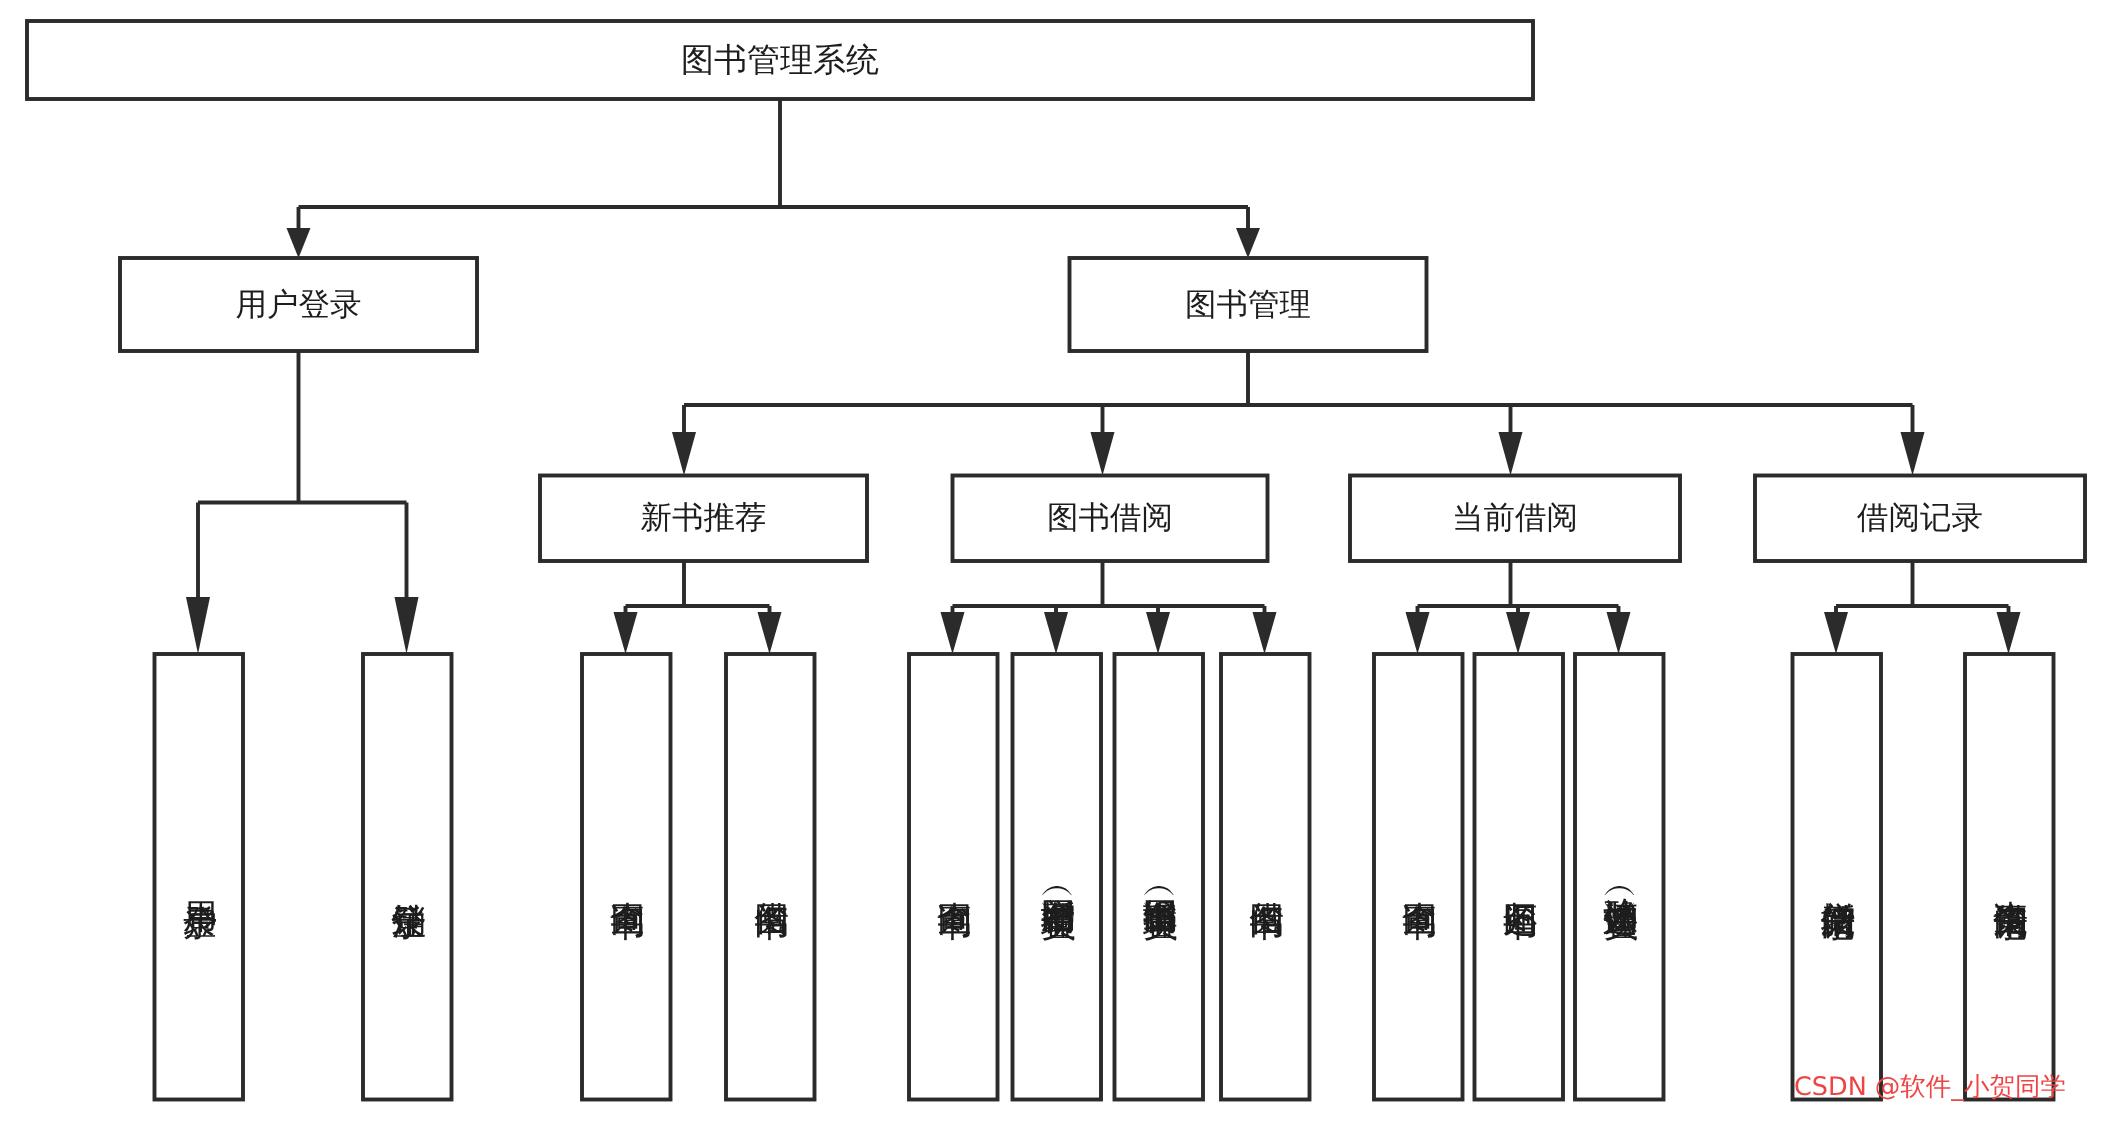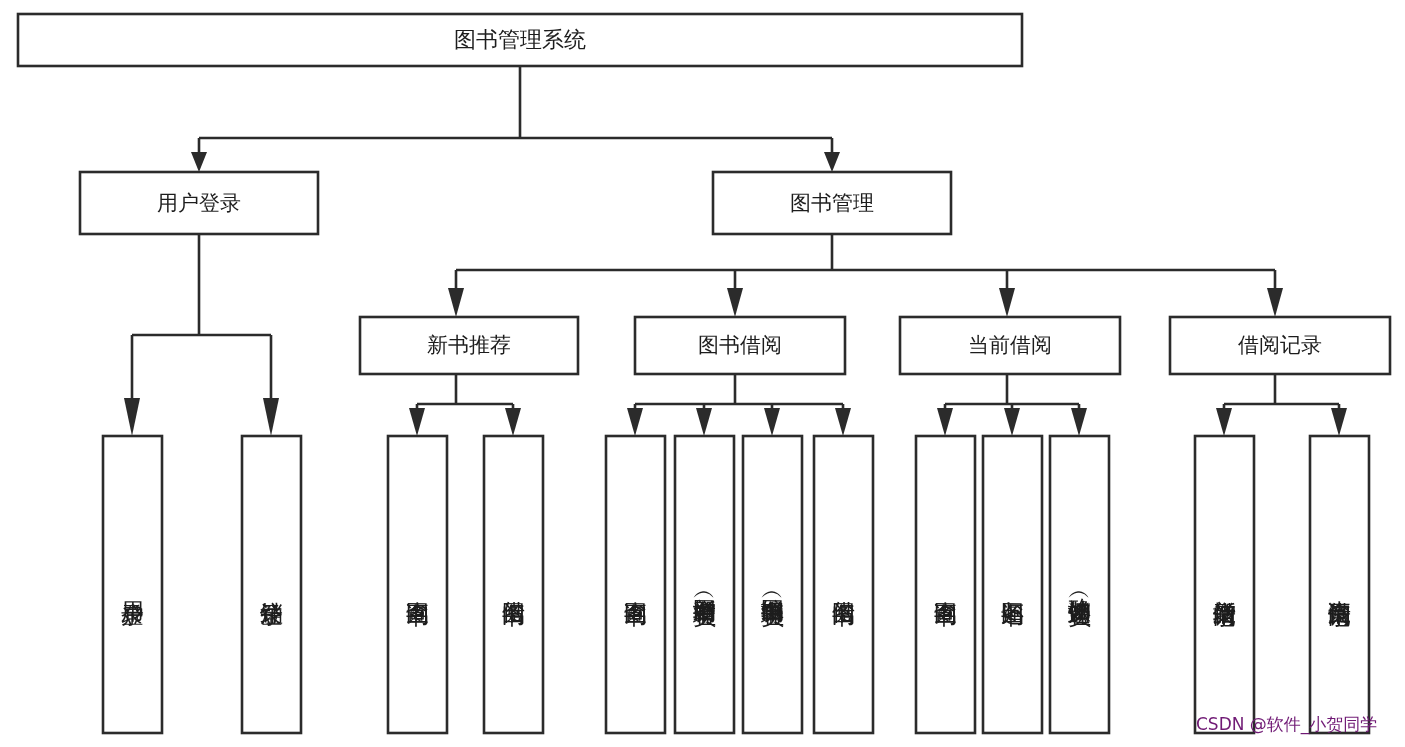--- a/index.html
+++ b/index.html
@@ -68,21 +68,21 @@
     justify-content: center;
     text-align: center;
     box-sizing: border-box;
     pointer-events: none;
     user-select: none;
   }
   .watermark {
     position: absolute;
     font-family: "DejaVu Sans", "Liberation Sans", sans-serif;
     font-size: 17px;
-    color: #701a75;
+    color: #ef4444;
     white-space: nowrap;
     user-select: none;
   }
 </style>
 </head>
 <body>
 
 <div id="diagram-root">
 
   <svg id="tree-svg" viewBox="0 0 1405 747">

